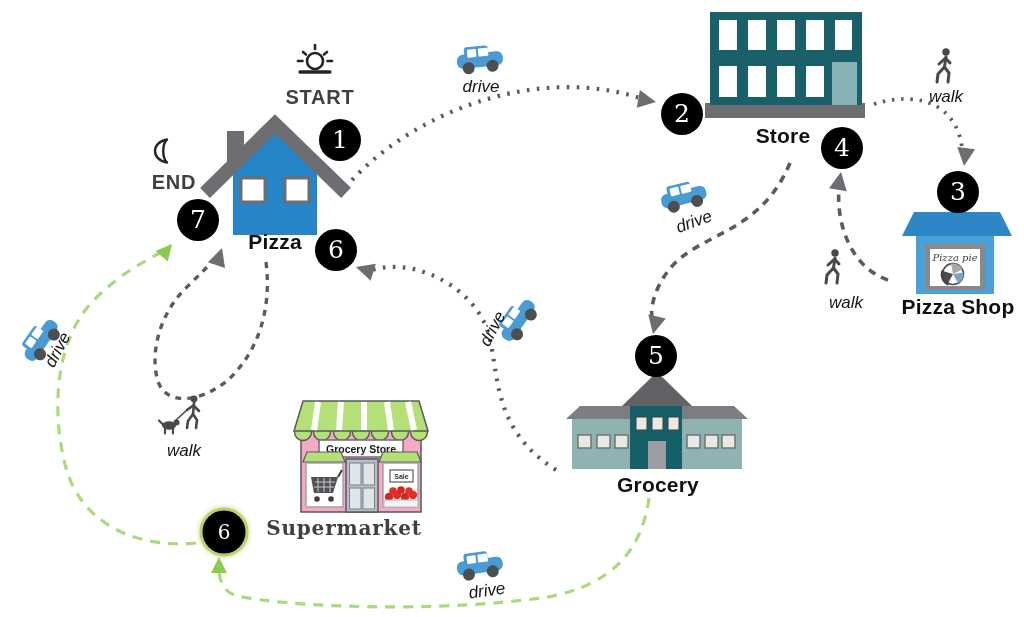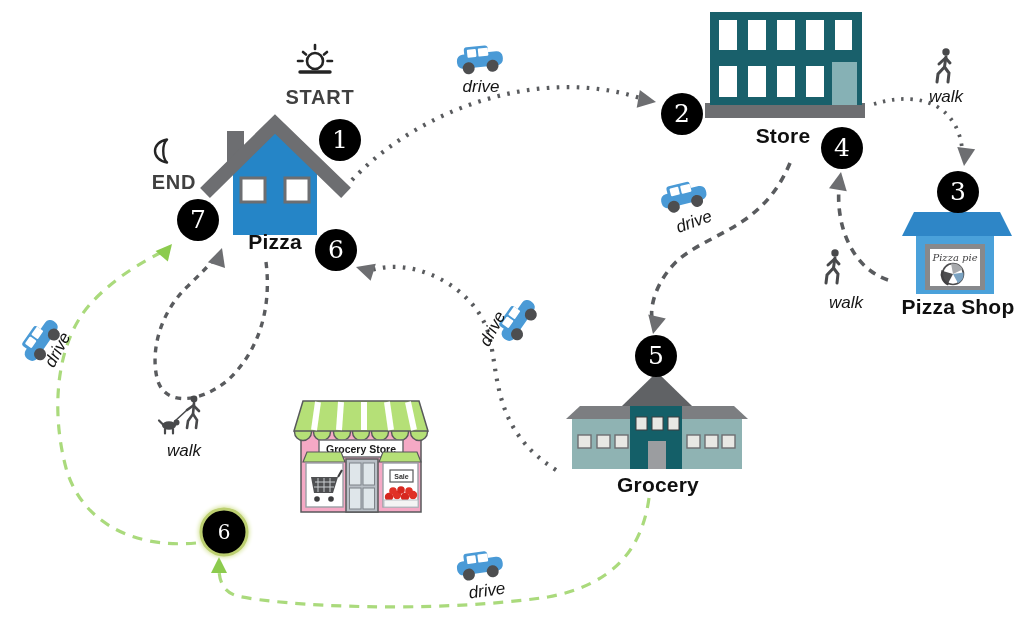--- a/index.html
+++ b/index.html
@@ -215,20 +215,21 @@
   </g>
 </svg>
 
   <div class="lbl marker" style="left:320px;top:97px">START</div>
   <div class="lbl marker" style="left:174px;top:182px">END</div>
 
   <div class="lbl place" style="left:275px;top:242px">Pizza</div>
   <div class="lbl place" style="left:783px;top:136px">Store</div>
   <div class="lbl place" style="left:958px;top:307px">Pizza Shop</div>
   <div class="lbl place" style="left:658px;top:485px">Grocery</div>
+  <div class="lbl place--market" style="left:344px;top:528px">Supermarket</div>
 
   <div class="lbl mode" style="left:481px;top:87px">drive</div>
   <div class="lbl mode rot-m20" style="left:694px;top:222px">drive</div>
   <div class="lbl mode rot-m62" style="left:493px;top:329px">drive</div>
   <div class="lbl mode rot-m8" style="left:487px;top:591px">drive</div>
   <div class="lbl mode rot-m62" style="left:58px;top:350px">drive</div>
   <div class="lbl mode" style="left:946px;top:97px">walk</div>
   <div class="lbl mode" style="left:846px;top:303px">walk</div>
   <div class="lbl mode" style="left:184px;top:451px">walk</div>
 

